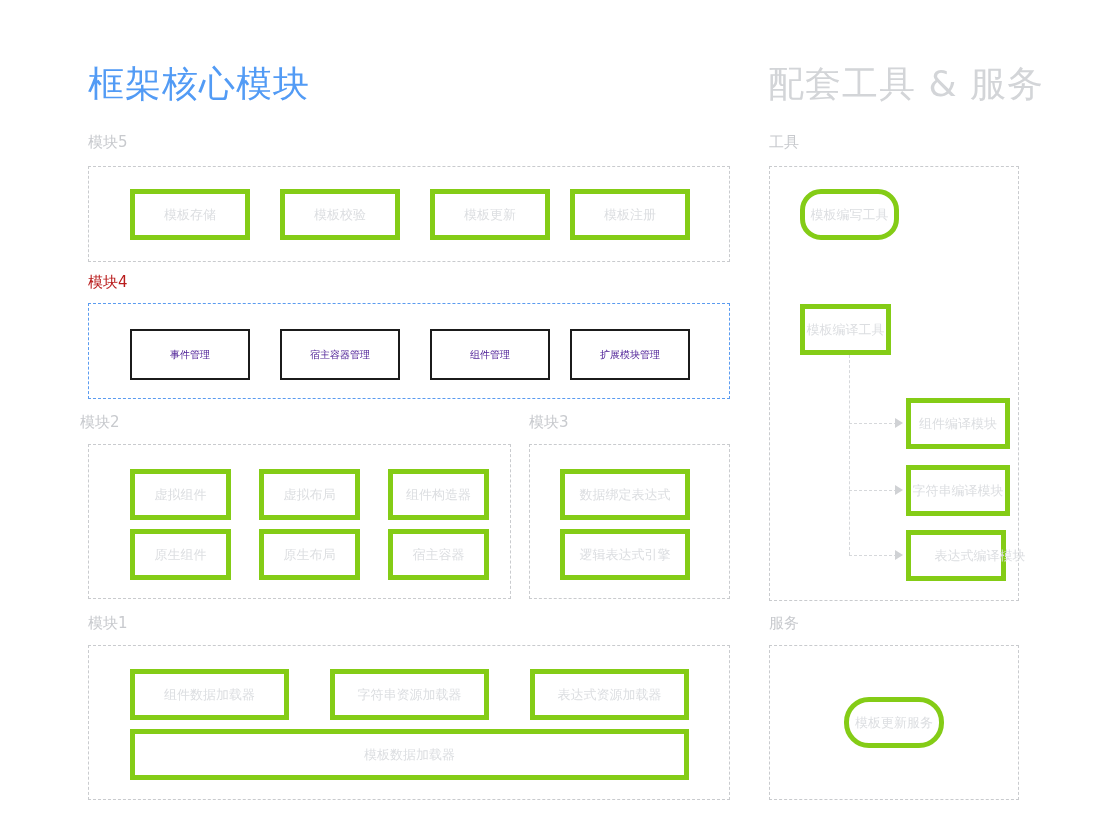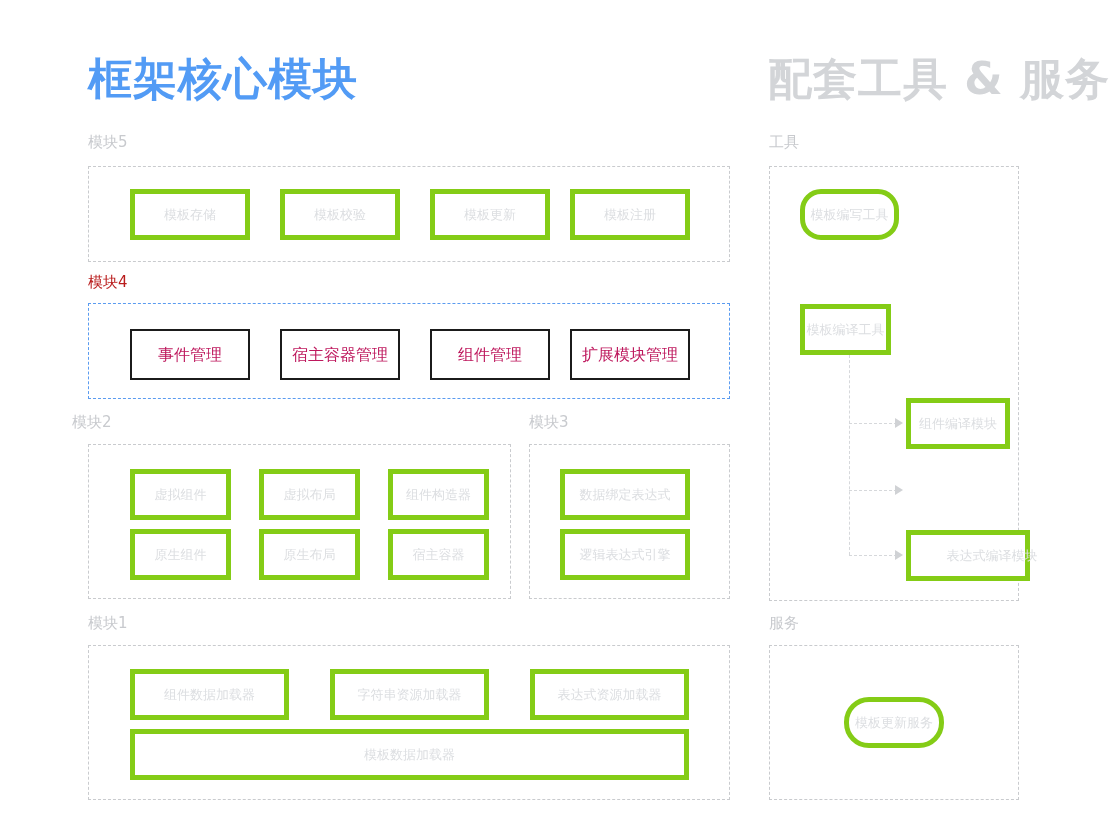--- a/index.html
+++ b/index.html
@@ -15,24 +15,25 @@
     overflow: hidden;
   }
   .canvas {
     position: absolute;
     inset: 0;
   }
 
   
   .title {
     position: absolute;
-    font-size: 44px;
-    font-weight: 700;
+    font-size: 36px;
+    font-weight: 400;
     letter-spacing: 1px;
     white-space: nowrap;
+    margin-top: 10px;
   }
   #title-left  { left: 88px;  top: 50px; color: #529bf5; }
   #title-right { left: 768px; top: 50px; color: #d3d5d8; }
 
   
   .section-label {
     position: absolute;
     font-size: 15px;
     color: #c8cace;
     white-space: nowrap;
@@ -58,22 +59,22 @@
     font-size: 13px;
     display: flex;
     align-items: center;
     justify-content: center;
     text-align: center;
     white-space: nowrap;
     line-height: 1.2;
   }
   .node.accent {
     border: 2px solid #1b1b1b;
-    color: #be185d;
-    font-size: 16px;
+    color: #4c1d95;
+    font-size: 10px;
   }
 
   
   .conn {
     position: absolute;
     pointer-events: none;
   }
   .conn-v {
     border-left: 1px dashed #d6d8db;
   }
@@ -104,21 +105,21 @@
   <div class="node" style="left:430px; top:189px; width:120px; height:51px;">模板更新</div>
   <div class="node" style="left:570px; top:189px; width:120px; height:51px;">模板注册</div>
 
   <div class="section-label accent" style="left:88px; top:273px;">模块4</div>
   <div class="group accent" style="left:88px; top:303px; width:642px; height:96px;"></div>
   <div class="node accent" style="left:130px; top:329px; width:120px; height:51px;">事件管理</div>
   <div class="node accent" style="left:280px; top:329px; width:120px; height:51px;">宿主容器管理</div>
   <div class="node accent" style="left:430px; top:329px; width:120px; height:51px;">组件管理</div>
   <div class="node accent" style="left:570px; top:329px; width:120px; height:51px;">扩展模块管理</div>
 
-  <div class="section-label" style="left:72px; top:413px;">模块2</div>
+  <div class="section-label" style="left:80px; top:413px;">模块2</div>
   <div class="group" style="left:88px; top:444px; width:423px; height:155px;"></div>
   <div class="node" style="left:130px; top:469px; width:101px; height:51px;">虚拟组件</div>
   <div class="node" style="left:259px; top:469px; width:101px; height:51px;">虚拟布局</div>
   <div class="node" style="left:388px; top:469px; width:101px; height:51px;">组件构造器</div>
   <div class="node" style="left:130px; top:529px; width:101px; height:51px;">原生组件</div>
   <div class="node" style="left:259px; top:529px; width:101px; height:51px;">原生布局</div>
   <div class="node" style="left:388px; top:529px; width:101px; height:51px;">宿主容器</div>
 
   <div class="section-label" style="left:529px; top:413px;">模块3</div>
   <div class="group" style="left:529px; top:444px; width:201px; height:155px;"></div>
@@ -143,19 +144,20 @@
   <div class="conn conn-h" style="left:849px; top:423px; width:48px;"></div>
   <div class="arrow-head" style="left:895px; top:418px;"></div>
 
   <div class="conn conn-h" style="left:849px; top:490px; width:48px;"></div>
   <div class="arrow-head" style="left:895px; top:485px;"></div>
 
   <div class="conn conn-h" style="left:849px; top:555px; width:48px;"></div>
   <div class="arrow-head" style="left:895px; top:550px;"></div>
 
   <div class="node" style="left:906px; top:398px; width:104px; height:51px;">组件编译模块</div>
-  <div class="node" style="left:906px; top:530px; width:124px; height:51px;padding-left:48px;">表达式编译模块</div>
+  <div class="node" style="left:906px; top:465px; width:104px; height:51px;">字符串编译模块</div>
+  <div class="node" style="left:906px; top:530px; width:100px; height:51px;padding-left:48px;">表达式编译模块</div>
 
   <div class="section-label" style="left:769px; top:614px;">服务</div>
   <div class="group" style="left:769px; top:645px; width:250px; height:155px;"></div>
   <div class="node" style="left:844px; top:697px; width:100px; height:51px;border-radius:25px;">模板更新服务</div>
 
 </div>
 
 </body></html>

